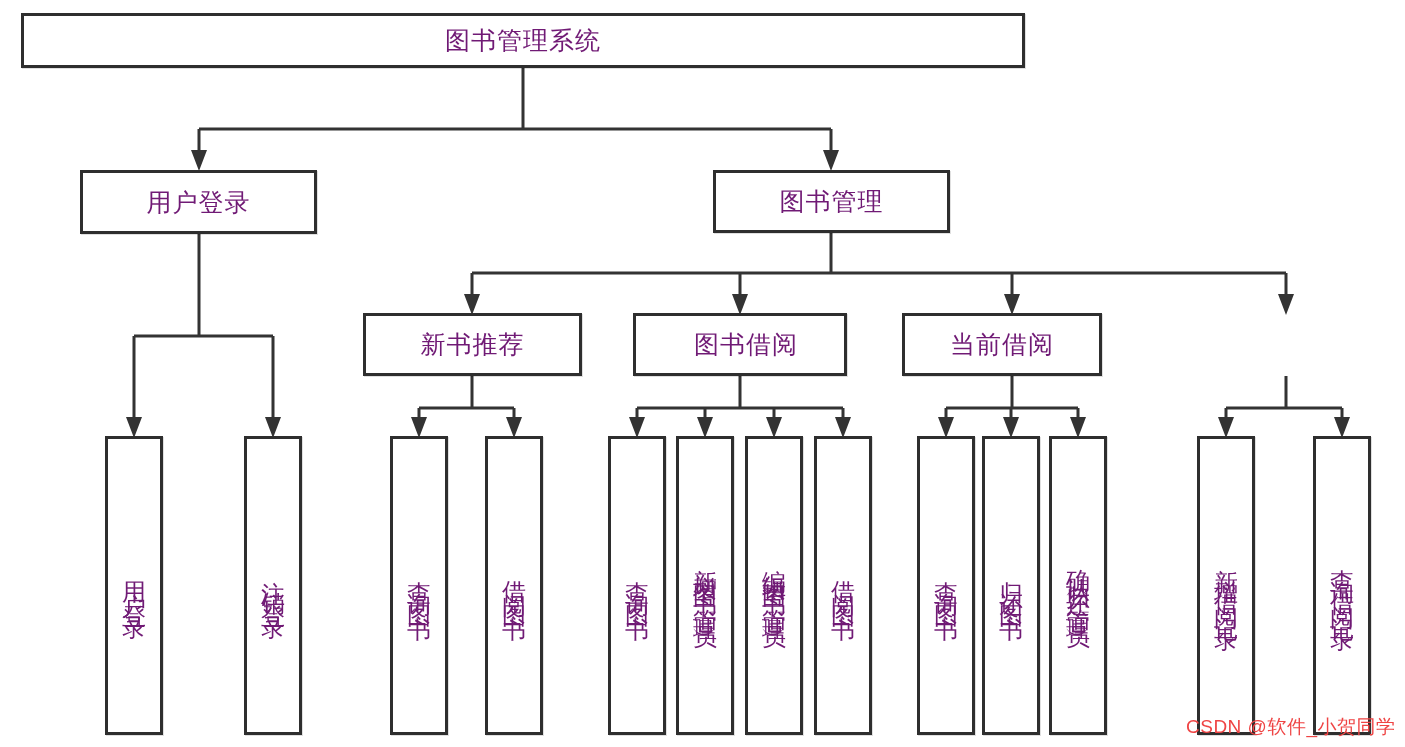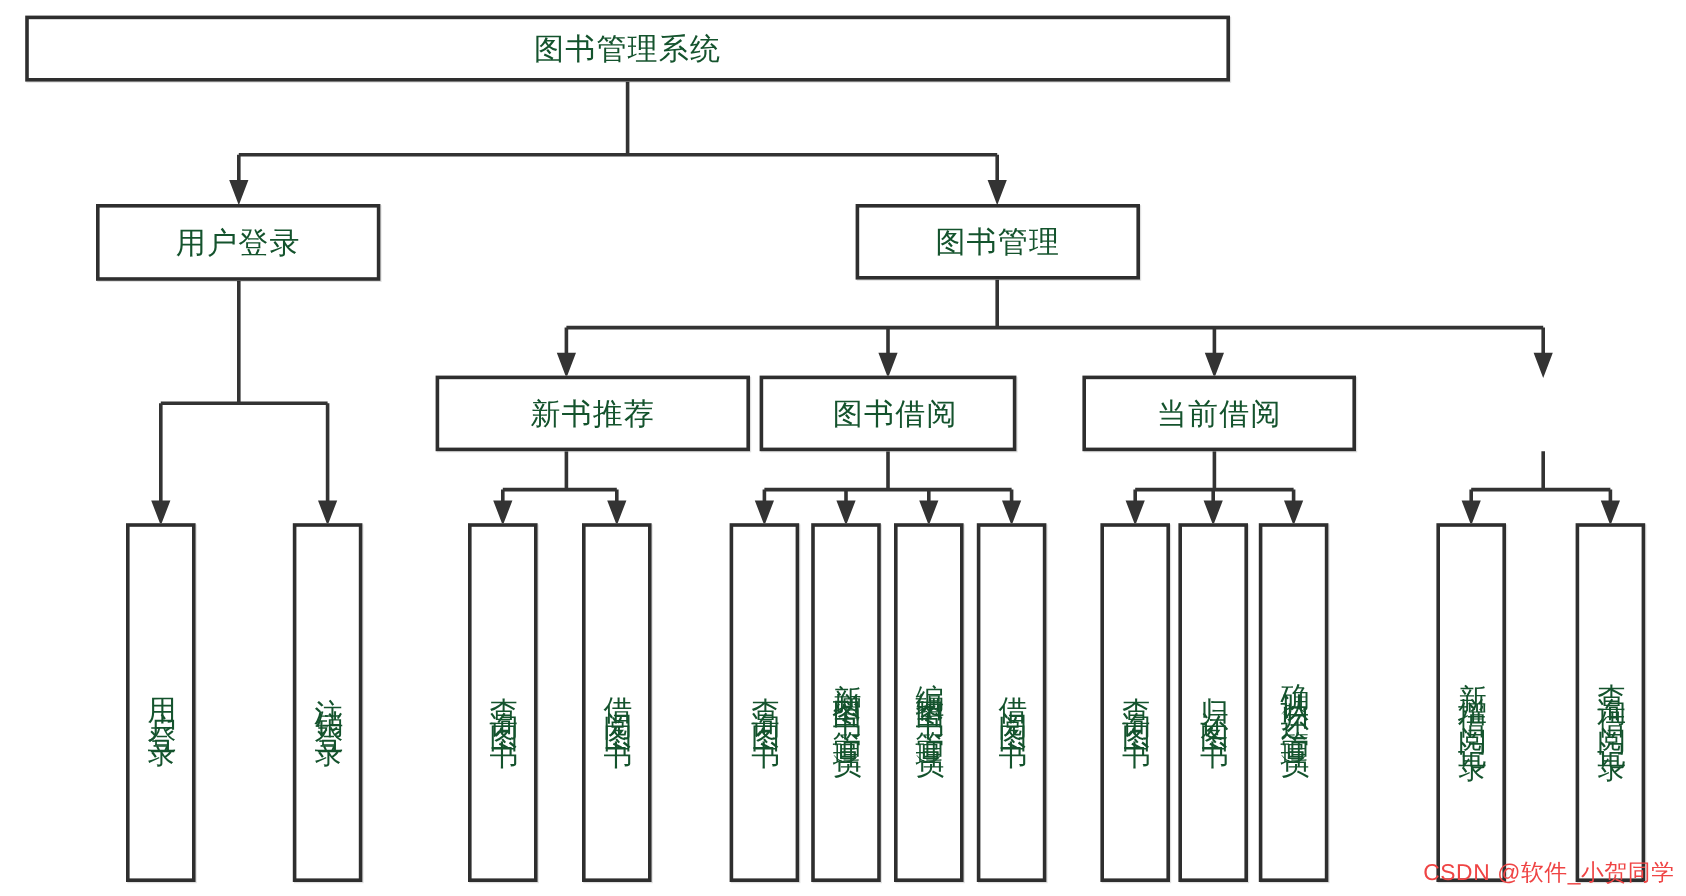--- a/index.html
+++ b/index.html
@@ -13,43 +13,43 @@
   .connectors{
     position:absolute;left:0;top:0;width:1405px;height:747px;
     z-index:1;
   }
   .box{
     position:absolute;
     box-sizing:border-box;
     background:#ffffff;
     border:3px solid #2e2e2e;
     display:flex;align-items:center;justify-content:center;
-    color:#14532d;
+    color:#701a75;
     z-index:2;
     box-shadow:1px 1px 0 rgba(0,0,0,0.12);
   }
   .hlabel{font-size:25px;letter-spacing:1px;white-space:nowrap;}
   .leaf .vtext{
     writing-mode:vertical-rl;
     text-orientation:mixed;
     font-size:24px;
     letter-spacing:12px;
     line-height:1;
   }
   .leaf .vtext.tight{letter-spacing:8px;}
 
   
   .b-root{left:21px;top:13px;width:1004px;height:55px;}
   
   .b-l2-login{left:80px;top:170px;width:237px;height:64px;}
   .b-l2-mgmt{left:713px;top:170px;width:237px;height:63px;}
   
-  .b-l3-newbook{left:363px;top:313px;width:262px;height:63px;justify-content:center;}
+  .b-l3-newbook{left:363px;top:313px;width:219px;height:63px;justify-content:center;}
   .b-l3-borrow{left:633px;top:313px;width:214px;height:63px;padding-left:12px;}
-  .b-l3-current{left:902px;top:313px;width:228px;height:63px;}
+  .b-l3-current{left:902px;top:313px;width:200px;height:63px;}
   .b-l3-records{left:1178px;top:313px;width:216px;height:63px;}
   
   .leaf{top:436px;width:58px;height:299px;}
   .b-g1-1{left:105px;} .b-g1-2{left:244px;}
   .b-g2-1{left:390px;} .b-g2-2{left:485px;}
   .b-g3-1{left:608px;} .b-g3-2{left:676px;} .b-g3-3{left:745px;} .b-g3-4{left:814px;}
   .b-g4-1{left:917px;} .b-g4-2{left:982px;} .b-g4-3{left:1049px;}
   .b-g5-1{left:1197px;} .b-g5-2{left:1313px;}
 
   .watermark{

